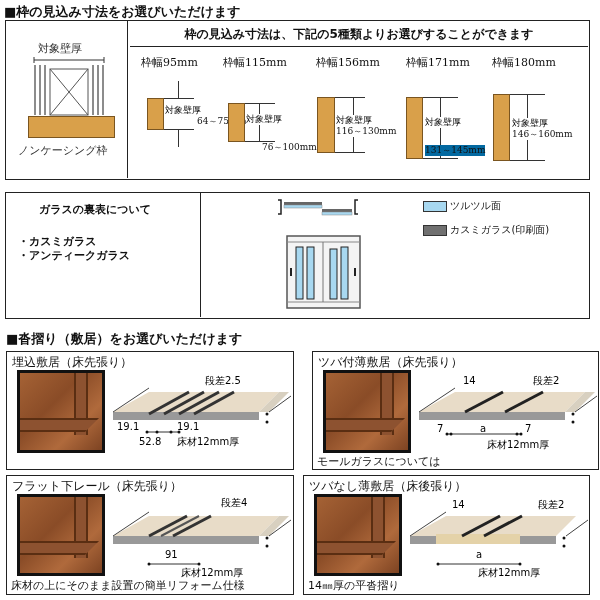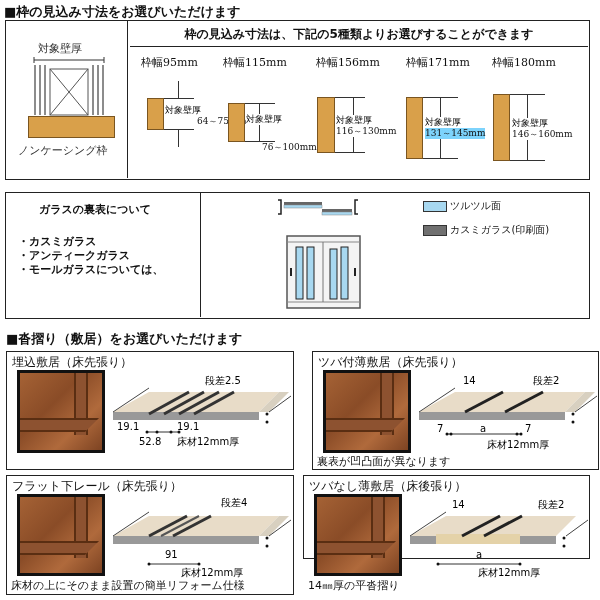--- a/index.html
+++ b/index.html
@@ -89,37 +89,36 @@
   <div class="dim-line" style="left:329px; top:131px; width:30px; height:1px;"></div>
   <div class="dim-line" style="left:347px; top:76px; width:1px; height:55px;"></div>
   <div class="abs serif small" style="left:330px; top:94px; background:#fff;">対象壁厚</div>
   <div class="abs serif small" style="left:330px; top:105px; background:#fff;">116～130mm</div>
 
   <div class="abs" style="left:400px; top:76px; width:17px; height:62px; background:#d9a04a; border:1px solid #7a5520;"></div>
   <div class="dim-line" style="left:417px; top:76px; width:35px; height:1px;"></div>
   <div class="dim-line" style="left:417px; top:137px; width:35px; height:1px;"></div>
   <div class="dim-line" style="left:434px; top:76px; width:1px; height:61px;"></div>
   <div class="abs serif small" style="left:419px; top:96px; background:#fff;">対象壁厚</div>
-  <div class="abs serif small" style="left:419px; top:107px; background:#7dd3fc;text-align:right;">131～145mm</div>
+  <div class="abs serif small" style="left:419px; top:124px; background:#0369a1;text-align:right;">131～145mm</div>
 
   <div class="abs" style="left:487px; top:73px; width:17px; height:67px; background:#d9a04a; border:1px solid #7a5520;"></div>
   <div class="dim-line" style="left:504px; top:73px; width:35px; height:1px;"></div>
   <div class="dim-line" style="left:504px; top:139px; width:35px; height:1px;"></div>
   <div class="dim-line" style="left:521px; top:73px; width:1px; height:66px;"></div>
   <div class="abs serif small" style="left:506px; top:97px; background:#fff;">対象壁厚</div>
   <div class="abs serif small" style="left:506px; top:108px; background:#fff;">146～160mm</div>
 </div>
 
 <div class="box" style="left:5px; top:192px; width:585px; height:127px;">
   <div class="abs" style="left:0; top:0; width:195px; height:124px; border-right:1.5px solid #222;">
     <div class="abs" style="left:33px; top:9px; font-size:11px; font-weight:bold; white-space:nowrap;">ガラスの裏表について</div>
     <div class="abs" style="left:12px; top:42px; font-size:11px; font-weight:bold; line-height:14px; white-space:nowrap;">
       <div>・カスミガラス</div>
       <div>・アンティークガラス</div>
-      <div>・モールガラスについては、</div>
     </div>
   </div>
 
   <svg class="abs" style="left:270px; top:4px;" width="85" height="22">
     <path d="M2 3 L5 3 L5 17 L2 17" fill="none" stroke="#222" stroke-width="1.5"></path>
     <rect x="8" y="5" width="38" height="3" fill="#666"></rect>
     <rect x="8" y="8" width="38" height="3" fill="#a8d8f0" stroke="#888" stroke-width="0.5"></rect>
     <rect x="46" y="12" width="30" height="3" fill="#666"></rect>
     <rect x="46" y="15" width="30" height="3" fill="#a8d8f0" stroke="#888" stroke-width="0.5"></rect>
     <path d="M82 3 L79 3 L79 17 L82 17" fill="none" stroke="#222" stroke-width="1.5"></path>
@@ -193,21 +192,21 @@
     <text x="110" y="62" font-size="10">7</text>
     <line x1="32" y1="64" x2="106" y2="64" stroke="#333"></line>
     <circle cx="32" cy="64" r="1.5" fill="#111"></circle>
       <circle cx="36" cy="64" r="1.5" fill="#111"></circle>
     <circle cx="102" cy="64" r="1.5" fill="#111"></circle>
       <circle cx="106" cy="64" r="1.5" fill="#111"></circle>
     <text x="72" y="78" font-size="10">床材12mm厚</text>
     <circle cx="158" cy="44" r="1.5" fill="#111"></circle>
       <circle cx="158" cy="52" r="1.5" fill="#111"></circle>
   </svg>
-  <div class="abs caption" style="left:4px; top:102px;">裏表が凹凸面が異なります</div>
+  <div class="abs caption" style="left:4px; top:102px;">モールガラスについては</div>
 </div>
 
 <div class="box" style="left:6px; top:475px; width:288px; height:120px;">
   <div class="abs panel-title" style="left:5px; top:2px; font-weight:normal; font-size:12px;">フラット下レール（床先張り）</div>
   <div class="photo" style="left:10px; top:18px; width:88px; height:82px;"></div>
   <svg class="abs" style="left:102px; top:16px;" width="184" height="86">
     <polygon points="4,44 40,24 170,24 150,44" fill="#e8dcc8"></polygon>
     <rect x="4" y="44" width="146" height="8" fill="#999"></rect>
     <polygon points="150,44 170,24 180,24 160,44" fill="#d8d0c0"></polygon>
     <line x1="40" y1="44" x2="78" y2="24" stroke="#333" stroke-width="3"></line>
@@ -220,21 +219,21 @@
     <line x1="40" y1="72" x2="90" y2="72" stroke="#333"></line>
     <circle cx="40" cy="72" r="1.5" fill="#111"></circle>
       <circle cx="90" cy="72" r="1.5" fill="#111"></circle>
     <text x="72" y="84" font-size="10">床材12mm厚</text>
     <circle cx="158" cy="46" r="1.5" fill="#111"></circle>
       <circle cx="158" cy="54" r="1.5" fill="#111"></circle>
   </svg>
   <div class="abs caption" style="left:4px; top:102px;">床材の上にそのまま設置の簡単リフォーム仕様</div>
 </div>
 
-<div class="box" style="left:303px; top:475px; width:287px; height:84px;">
+<div class="box" style="left:303px; top:475px; width:287px; height:120px;">
   <div class="abs panel-title" style="left:5px; top:2px; font-weight:normal; font-size:12px;">ツバなし薄敷居（床後張り）</div>
   <div class="photo" style="left:10px; top:18px; width:88px; height:82px;"></div>
   <svg class="abs" style="left:102px; top:16px;" width="184" height="86">
     <polygon points="4,44 40,24 170,24 150,44" fill="#e8dcc8"></polygon>
     <rect x="4" y="44" width="146" height="8" fill="#999"></rect>
     <rect x="30" y="42" width="84" height="10" fill="#e4d2a8"></rect>
     <line x1="56" y1="44" x2="94" y2="24" stroke="#222" stroke-width="3"></line>
     <line x1="78" y1="44" x2="116" y2="24" stroke="#222" stroke-width="3"></line>
     <line x1="4" y1="44" x2="40" y2="20" stroke="#444"></line>
     <line x1="160" y1="44" x2="182" y2="28" stroke="#444"></line>

